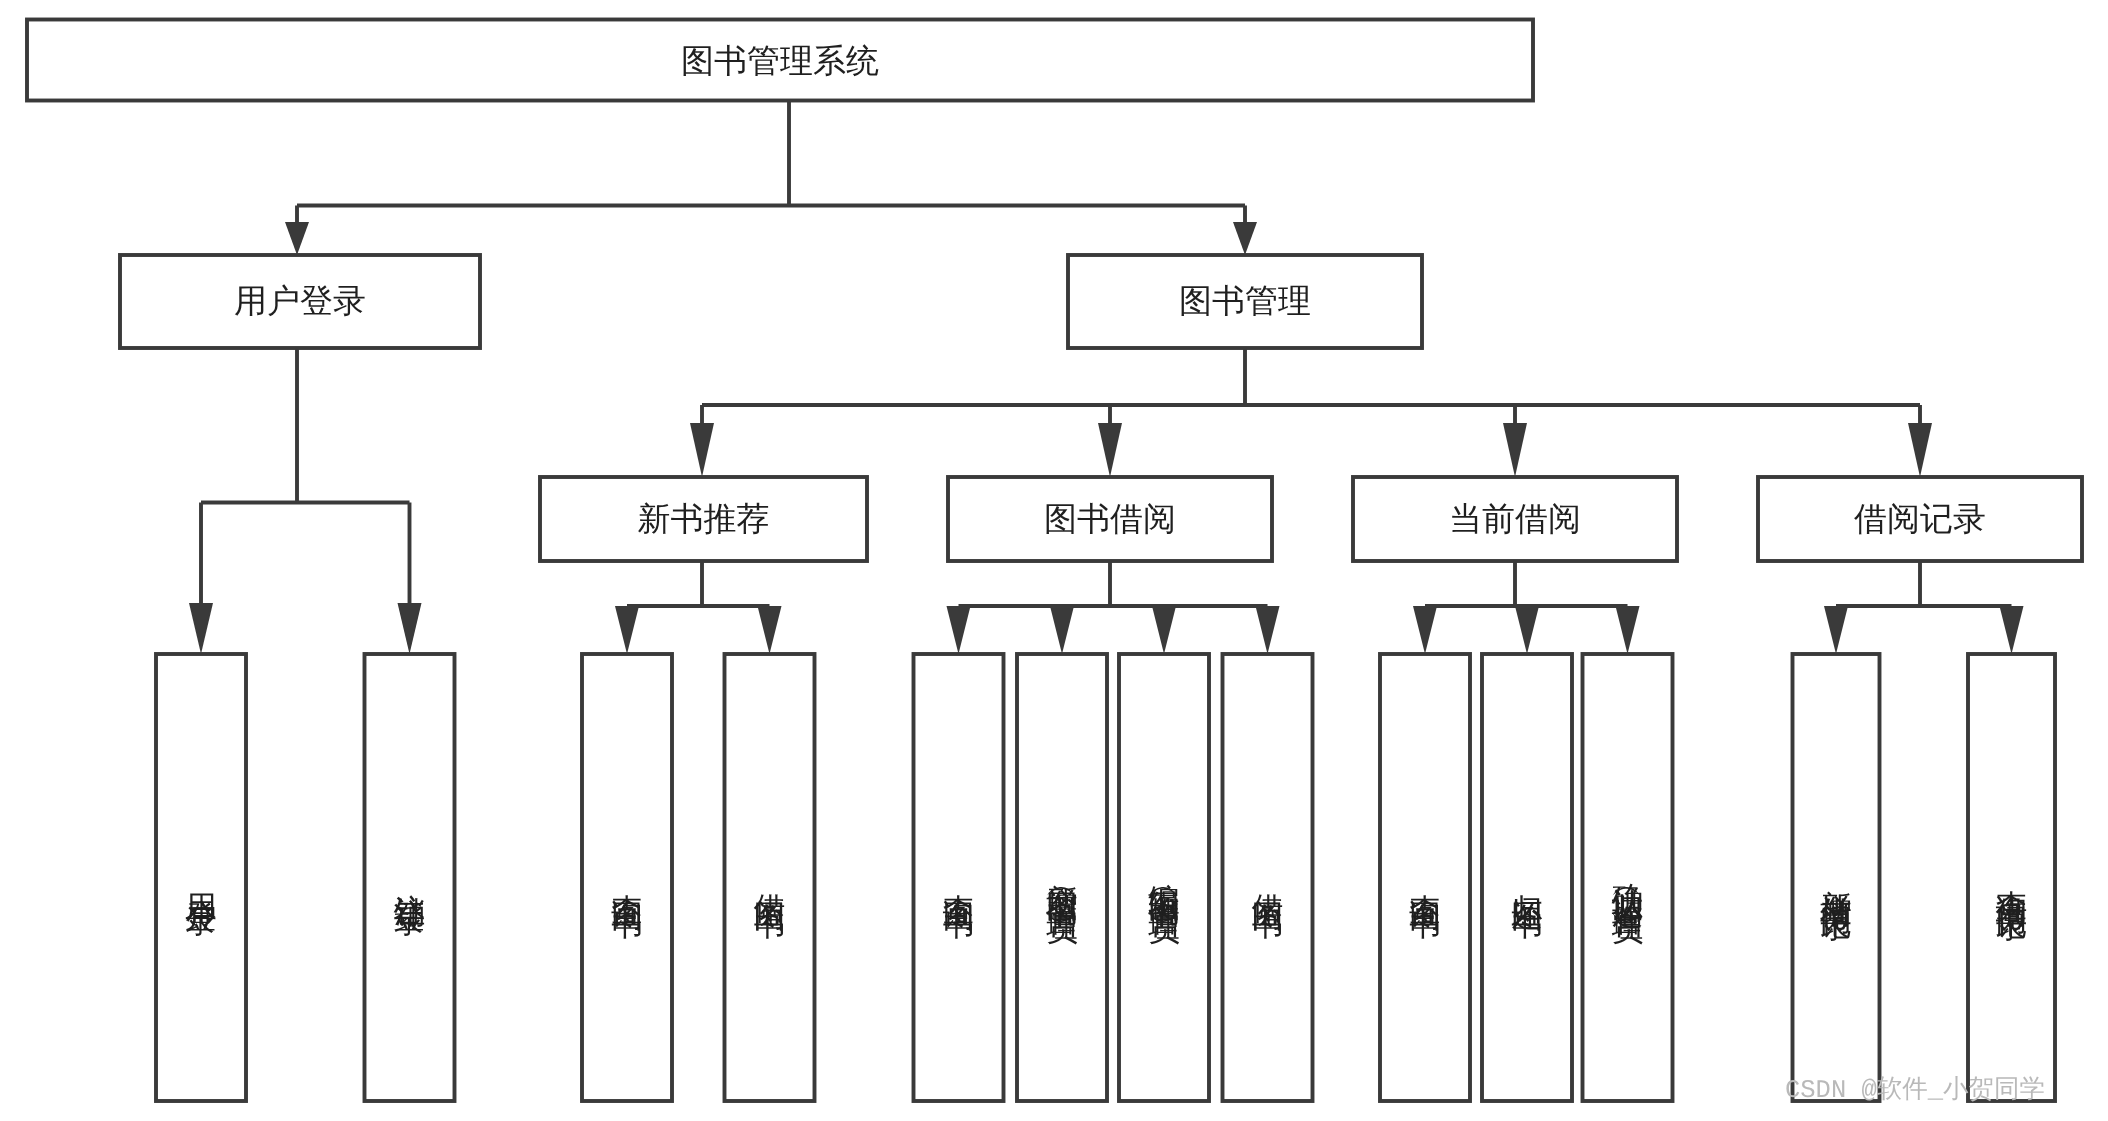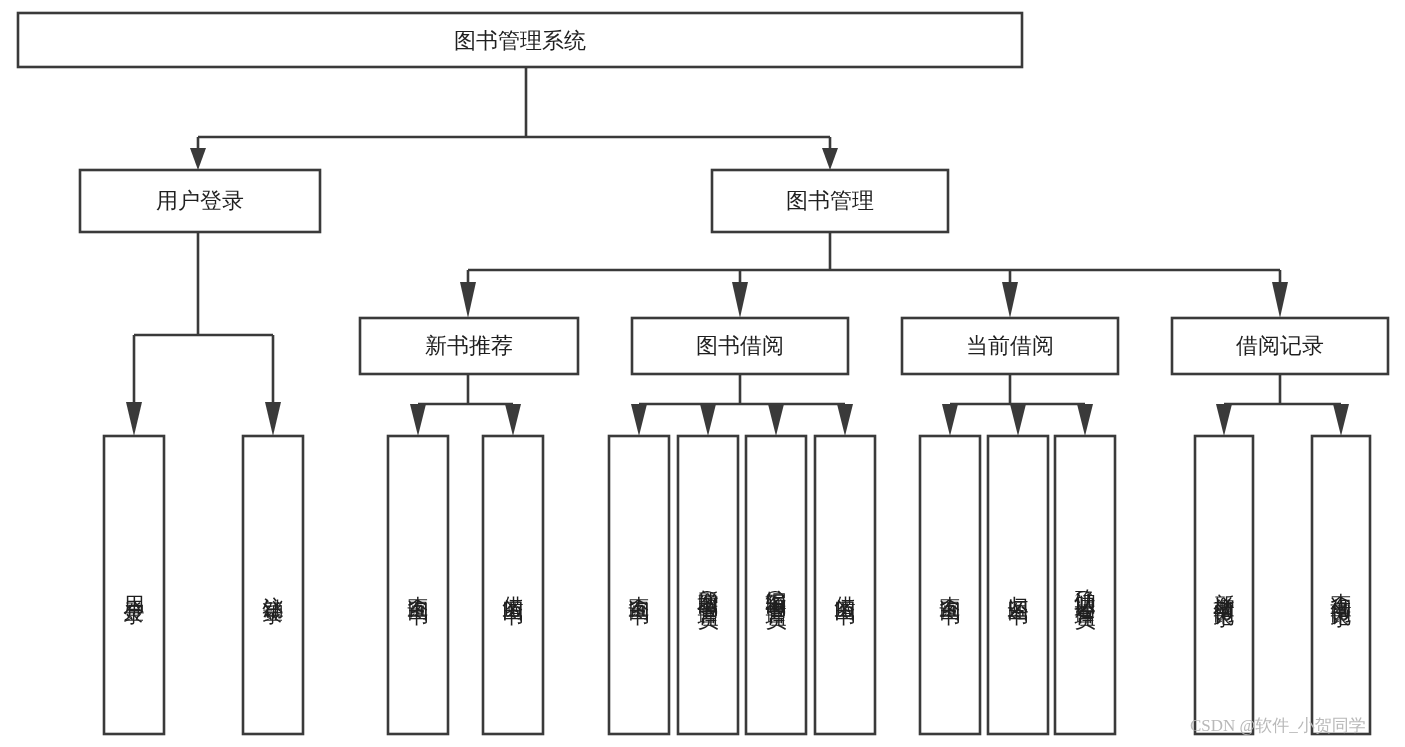--- a/index.html
+++ b/index.html
@@ -56,21 +56,21 @@
     font-size: 21px;
     line-height: 1.05;
     color: #1f1f1f;
     letter-spacing: 3px;
     white-space: nowrap;
     text-align: center;
     pointer-events: none;
   }
   .watermark {
     position: absolute;
-    font-family: Liberation Serif, serif;
+    font-family: Liberation Mono, monospace;
     font-size: 17px;
     color: #b9b9b9;
     white-space: nowrap;
     user-select: none;
   }
 </style>
 </head>
 <body>
 
 <div id="diagram-root">

